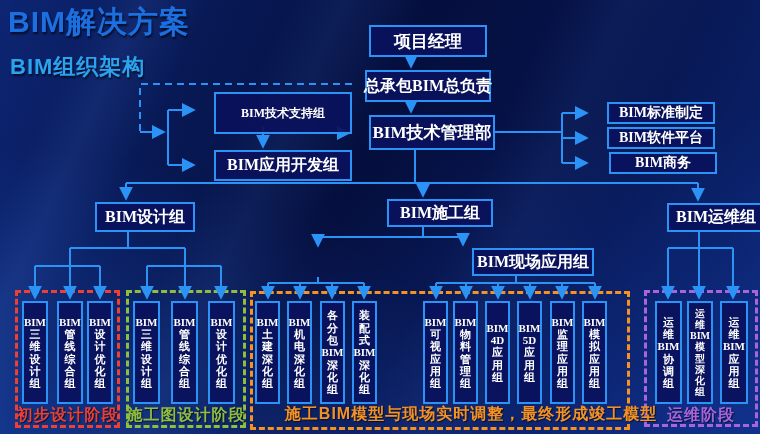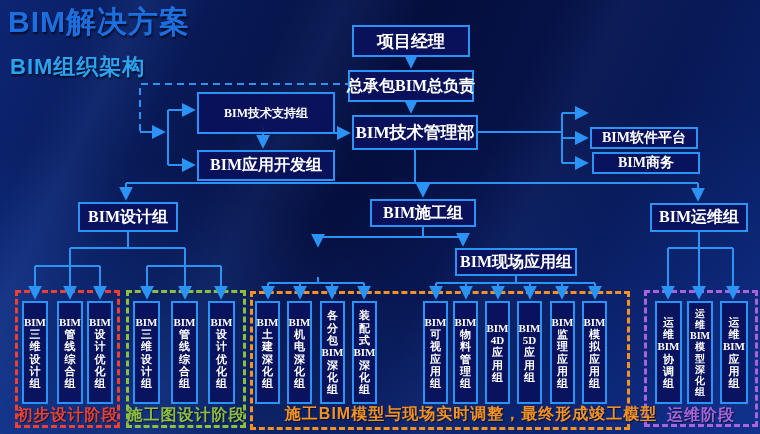--- a/index.html
+++ b/index.html
@@ -23,21 +23,21 @@
     color:#1b6fe0;letter-spacing:1px;text-shadow:1px 2px 2px rgba(0,0,0,.65);
   }
   .title-sub{
     position:absolute;left:10px;top:44px;font-size:22px;font-weight:bold;
     color:#2ba3ee;letter-spacing:1px;text-shadow:1px 2px 2px rgba(0,0,0,.6);margin-top:8px;
   }
   .node{
     position:absolute;box-sizing:border-box;border:2px solid #2a93f5;
     background:rgba(10,17,92,.92);color:#fff;font-weight:bold;
     display:flex;align-items:center;justify-content:center;
-    font-family:"Liberation Serif","DejaVu Sans",serif;white-space:nowrap;
+    font-family:"Liberation Serif","DejaVu Sans",serif;white-space:nowrap;margin-left:17px;
   }
   .vbox{
     position:absolute;box-sizing:border-box;border:2px solid #2a93f5;
     background:rgba(10,17,92,.92);color:#fff;font-weight:bold;
     display:flex;flex-direction:column;align-items:center;justify-content:center;
     font-size:11px;line-height:1.12;text-align:center;
     font-family:"Liberation Serif","DejaVu Sans",serif;
     top:301px;height:103px;width:26px;
   }
   .zone{position:absolute;box-sizing:border-box;border:3px dashed #fff;background:transparent;}
@@ -126,20 +126,21 @@
       <polyline points="352,84 140,84 140,132" stroke-dasharray="7 5"></polyline>
       <line x1="263" y1="133" x2="348" y2="133" stroke-dasharray="7 5" marker-end="url(#ah)"></line>
     </g>
   </svg>
 
   <div class="node z2" style="left:352px;top:25px;width:118px;height:32px;font-size:17px">项目经理</div>
   <div class="node z2" style="left:348px;top:70px;width:126px;height:32px;font-size:16px">总承包BIM总负责</div>
   <div class="node z2" style="left:352px;top:115px;width:126px;height:35px;font-size:17px">BIM技术管理部</div>
   <div class="node z2" style="left:197px;top:92px;width:138px;height:42px;font-size:12px">BIM技术支持组</div>
   <div class="node z2" style="left:197px;top:150px;width:138px;height:31px;font-size:16px">BIM应用开发组</div>
+  <div class="node z2" style="left:590px;top:102px;width:108px;height:22px;font-size:14px">BIM标准制定</div>
   <div class="node z2" style="left:590px;top:127px;width:108px;height:22px;font-size:14px">BIM软件平台</div>
   <div class="node z2" style="left:592px;top:152px;width:108px;height:22px;font-size:14px">BIM商务</div>
   <div class="node z2" style="left:78px;top:202px;width:100px;height:30px;font-size:16px">BIM设计组</div>
   <div class="node z2" style="left:370px;top:199px;width:106px;height:28px;font-size:16px">BIM施工组</div>
   <div class="node z2" style="left:650px;top:203px;width:98px;height:29px;font-size:16px">BIM运维组</div>
   <div class="node z2" style="left:455px;top:248px;width:122px;height:28px;font-size:16px">BIM现场应用组</div>
 
   <div class="vbox z2" style="left:22px">
       <div>BIM</div>
       <div>三</div>

